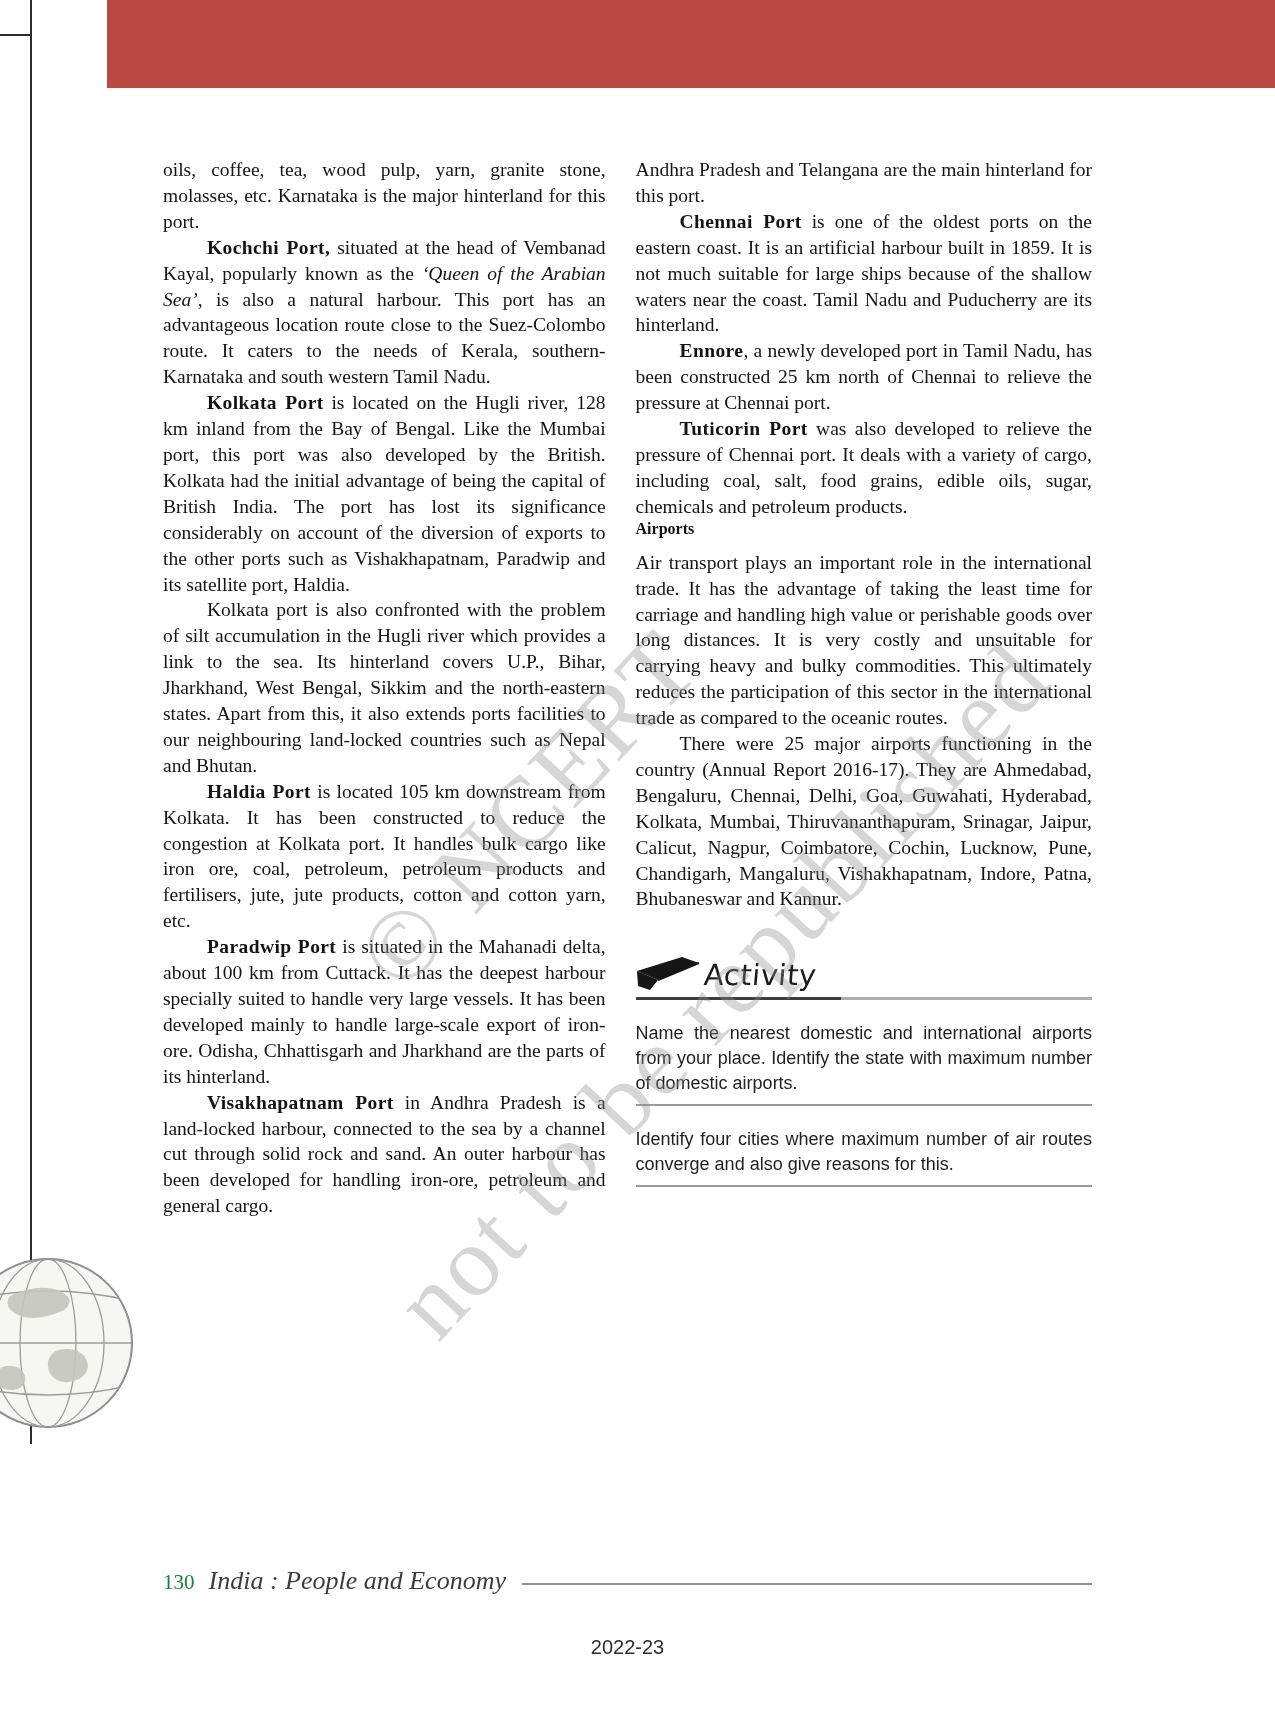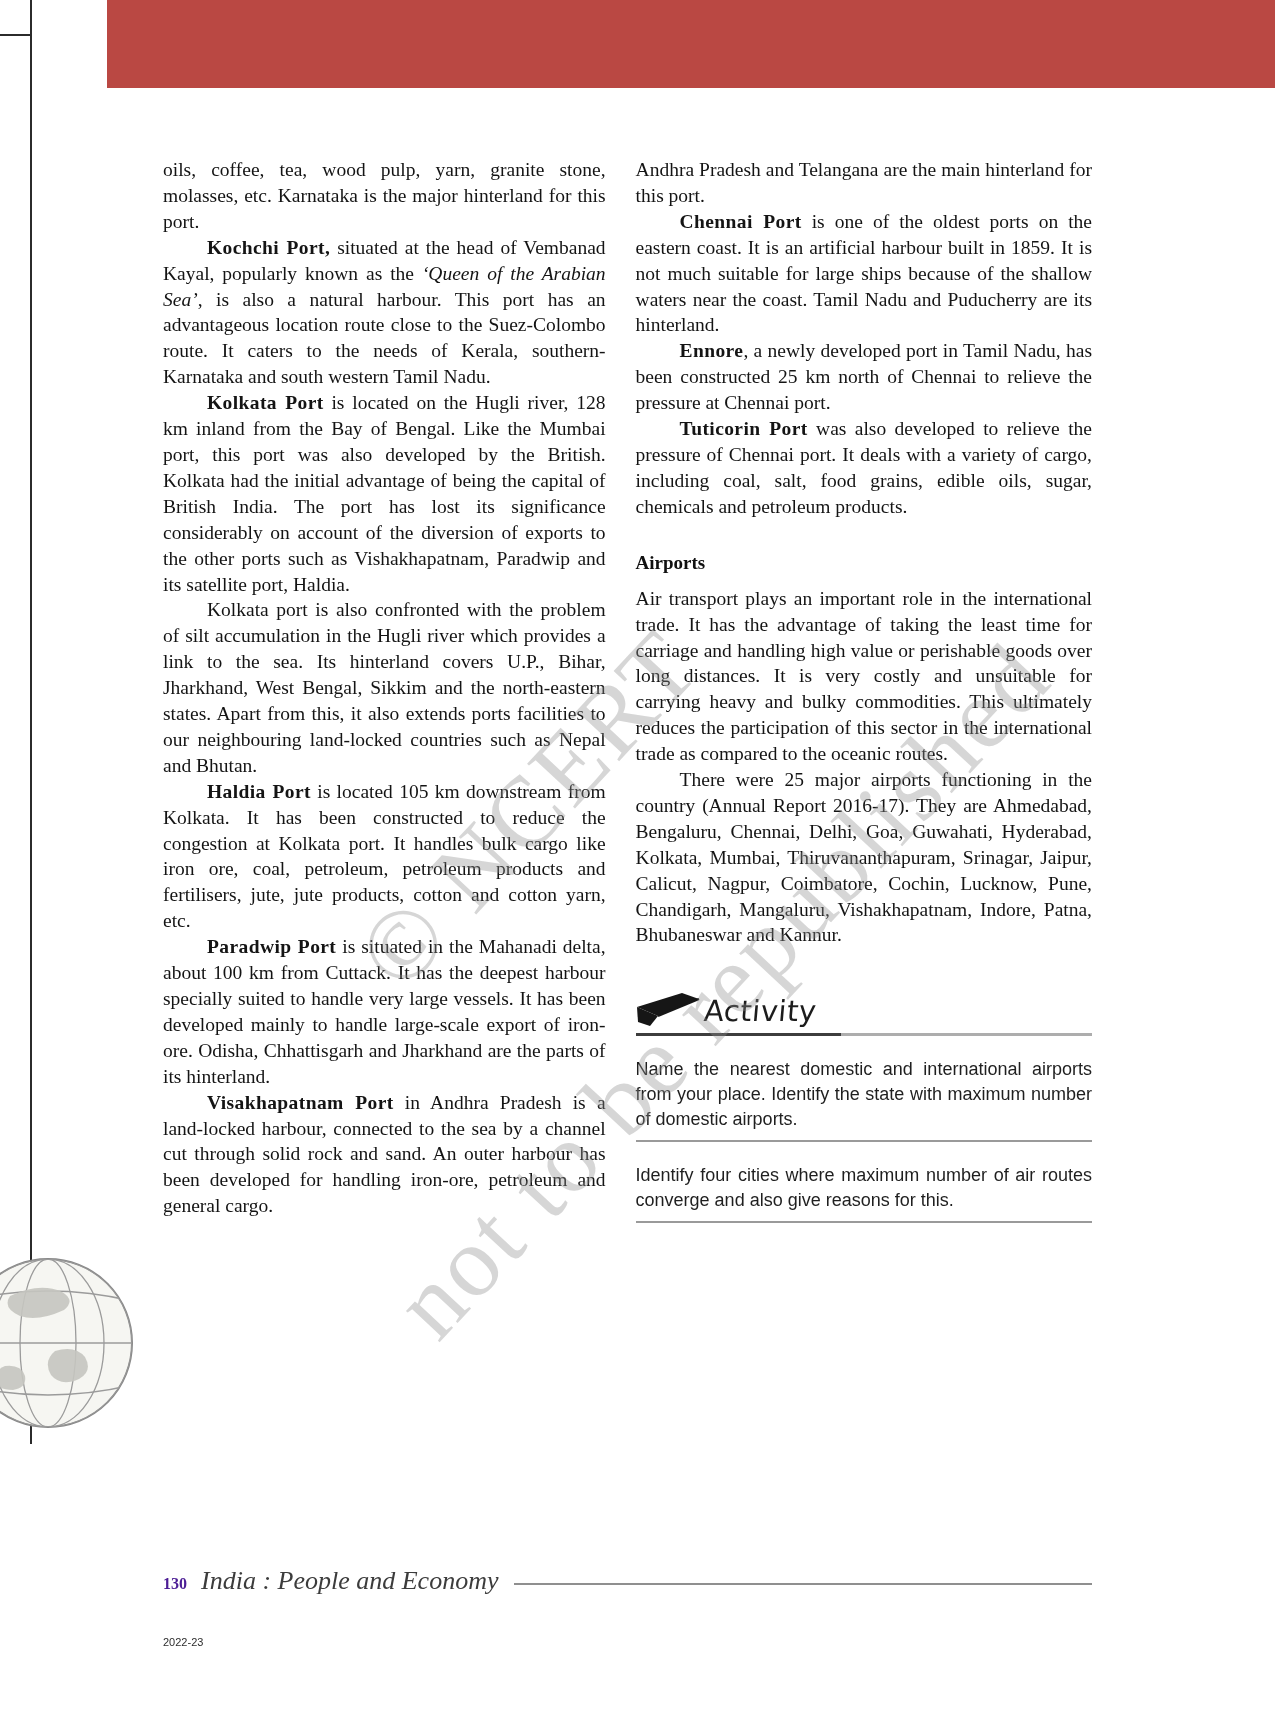--- a/index.html
+++ b/index.html
@@ -24,38 +24,38 @@
 
   
   .content { position:absolute; left:163px; top:157px; width:929px; display:flex; gap:30px; z-index:2; }
   .col-left { width:447px; }
   .col-right { width:461px; }
 
   .para { margin:0; font-size:19.5px; line-height:25.9px; text-align:justify; color:#141414; }
   .para.indent { text-indent:44px; }
   .para b { letter-spacing:0.4px; }
 
-  .subhead { font-size:19px; font-weight:bold; margin:32px 0 12px; color:#101010; }
+  .subhead { font-size:16px; font-weight:bold; margin:0 0 12px; color:#101010; }
 
   
   .activity { margin-top:44px; font-family:"Liberation Sans", sans-serif; }
   .activity-head { display:flex; align-items:flex-end; gap:4px; margin-bottom:3px; }
   .pen-icon svg { display:block; }
   .activity-title { font-size:29px; color:#1c1c1c; font-family:"DejaVu Sans", sans-serif; font-weight:500; letter-spacing:0.5px; transform:skewX(-5deg); padding-bottom:2px; }
   .activity-rule { height:3px; background:linear-gradient(to right, #3d3d3d 0 205px, #adadad 205px); margin-bottom:4px; }
   .activity-item { margin:21px 0 8px; font-size:18px; line-height:25px; text-align:justify; color:#1f1f1f; }
   .activity-sep { height:2px; background:#9a9a9a; margin:0 0 4px 0; }
 
   
   .footer { position:absolute; left:163px; top:1566px; width:929px; display:flex; align-items:baseline; z-index:2; }
-  .pgnum { font-weight:bold; font-size:16px; color:#4c1d95; }
+  .pgnum { font-weight:normal; font-size:21px; color:#15803d; }
   .booktitle { font-style:italic; font-size:26px; color:#3c3c3c; margin-left:14px; }
   .footer-line { flex:1; height:2.5px; background:#8f8f8f; margin-left:16px; align-self:center; position:relative; top:3px; }
 
-  .year { position:absolute; left:163px; top:1636px; width:929px; font-family:"Liberation Sans", sans-serif; font-size:11px; color:#2e2e2e; z-index:2; }
+  .year { position:absolute; left:163px; top:1636px; width:929px; text-align:center; font-family:"Liberation Sans", sans-serif; font-size:20px; color:#2e2e2e; z-index:2; }
 
   .globe { position:absolute; left:0; top:1256px; z-index:2; }
 </style>
 </head>
 <body>
 
 <div class="page">
 
   <div class="red-band"></div>
   <div class="left-vline"></div>

